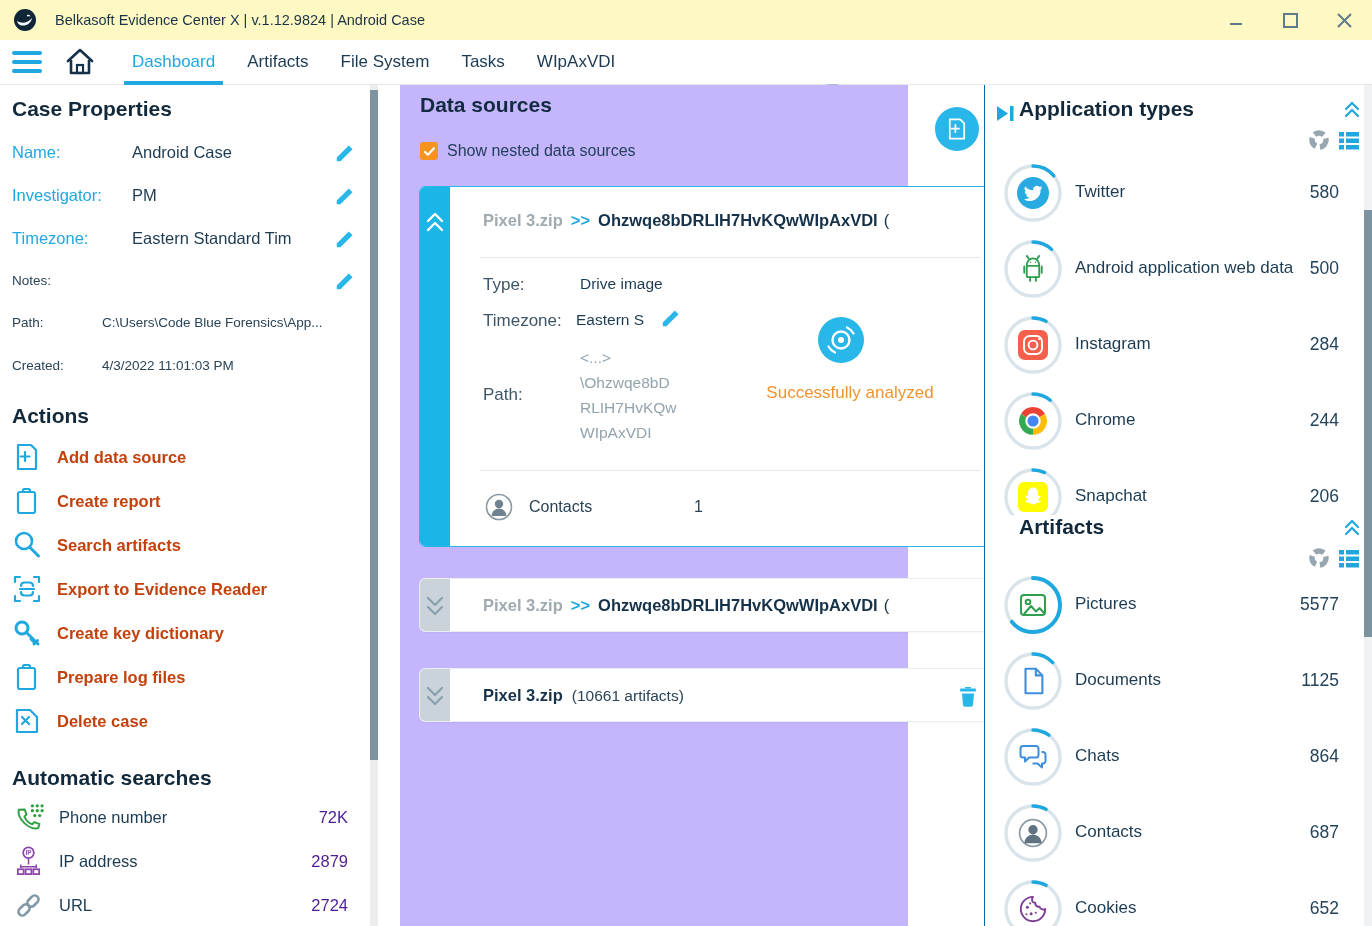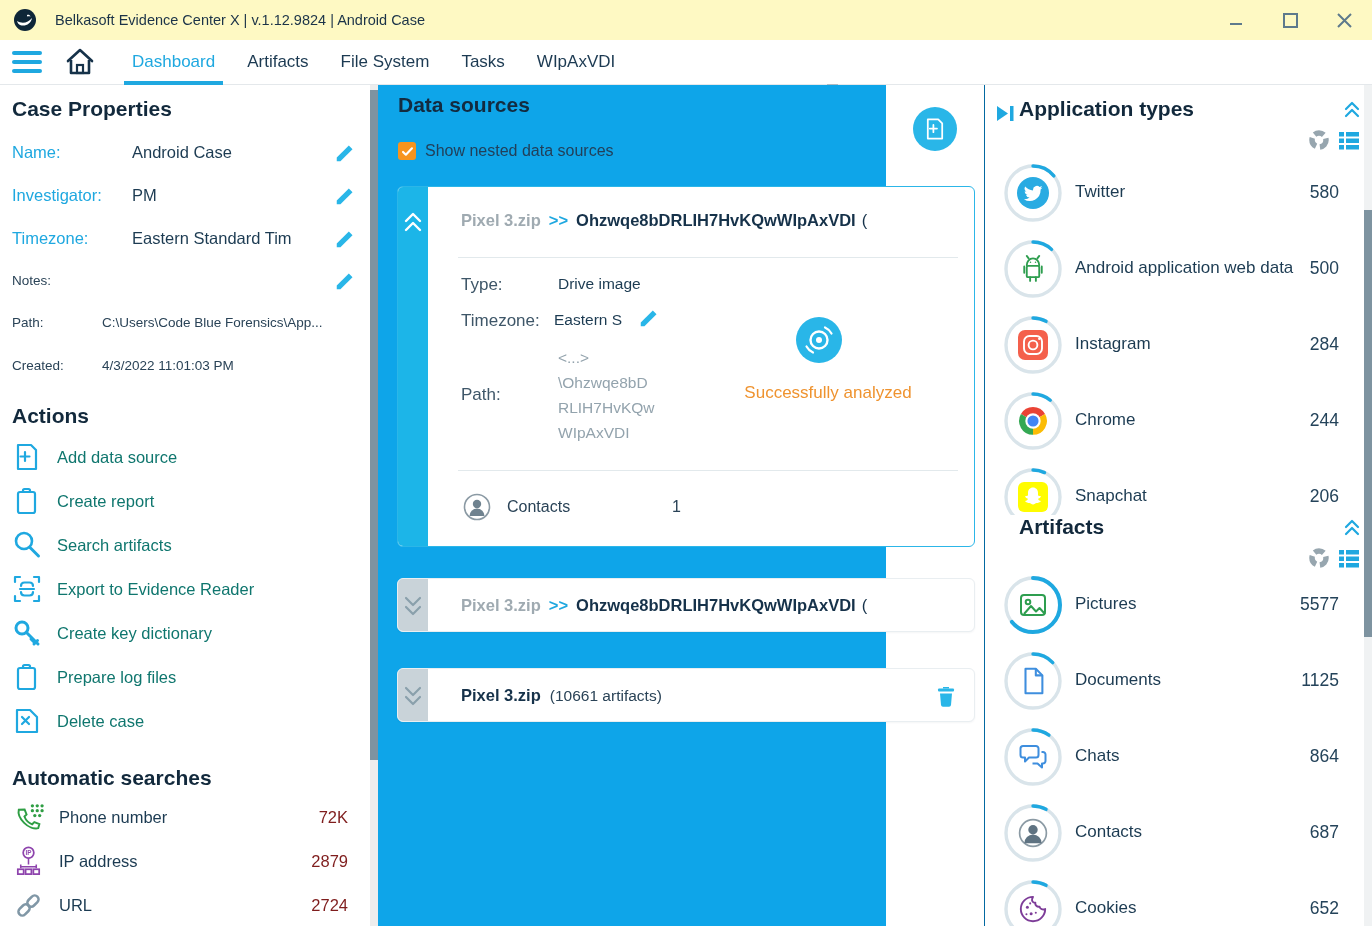--- a/index.html
+++ b/index.html
@@ -31,33 +31,33 @@
   .left-panel { position:absolute; left:0; top:0; width:370px; height:100%; background:#fff; padding:12px 0 0 12px; overflow:hidden; }
   .section-title { font-size:21px; font-weight:bold; color:#12293C; }
   .prop-row { display:flex; align-items:center; height:43px; }
   .prop-label { width:120px; font-size:16.5px; color:#1FA8E0; }
   .prop-value { flex:1; font-size:16.5px; color:#1C3B52; white-space:nowrap; overflow:hidden; }
   .prop-row.small .prop-label { font-size:13.5px; color:#2A4357; }
   .prop-row.small .prop-value { font-size:13.5px; color:#2A4357; }
   .pencil { width:22px; height:22px; margin-right:14px; flex:0 0 auto; }
   .action-row { display:flex; align-items:center; height:44px; cursor:default; }
   .action-row svg { width:30px; height:30px; margin-right:15px; flex:0 0 auto; }
-  .action-label { font-size:16.5px; color:#0f766e; }
+  .action-label { font-size:16.5px; color:#c2410c;font-weight:bold; }
   .auto-row { display:flex; align-items:center; height:44px; }
   .auto-row svg { width:33px; height:33px; margin-right:14px; flex:0 0 auto; }
   .auto-label { flex:1; font-size:16.5px; color:#1C3B52; }
-  .auto-count { font-size:16.5px; color:#7f1d1d; margin-right:22px; }
+  .auto-count { font-size:16.5px; color:#4c1d95; margin-right:22px; }
 
   .vscroll { position:absolute; top:0; bottom:0; width:8px; background:#EDEDED; }
   .vscroll .thumb { position:absolute; left:0; width:8px; background:#7E93A0; }
   .left-scroll { left:370px; }
   .right-scroll { left:1364px; background:#F0F2F3; }
 
   
-  .middle-panel { position:absolute; left:378px; top:0; width:508px; height:100%; background:#0ea5e9; }
+  .middle-panel { position:absolute; left:400px; top:0; width:508px; height:100%; background:#c4b5fd; }
   .ds-title { position:absolute; left:20px; top:8px; font-size:21px; font-weight:bold; color:#132B40; }
   .add-btn { position:absolute; left:535px; top:22px; width:44px; height:44px; border-radius:50%; background:#29B6E8; display:flex; align-items:center; justify-content:center; cursor:default; }
   .chk-row { position:absolute; left:20px; top:57px; display:flex; align-items:center; gap:9px; }
   .chk { width:18px; height:18px; border-radius:3px; background:#F7941E; display:flex; align-items:center; justify-content:center; }
   .chk-label { font-size:16px; color:#22405A; }
 
   .card { position:absolute; left:19px; width:578px; background:#fff; border-radius:6px; overflow:hidden; }
   .card1 { top:101px; height:361px; border:1.5px solid #2CB6E8; }
   .card-collapsed { height:54px; border:1px solid #E9EEF1; box-shadow:0 1px 2px rgba(30,60,80,.05); }
   .card2 { top:493px; } .card3 { top:583px; }

